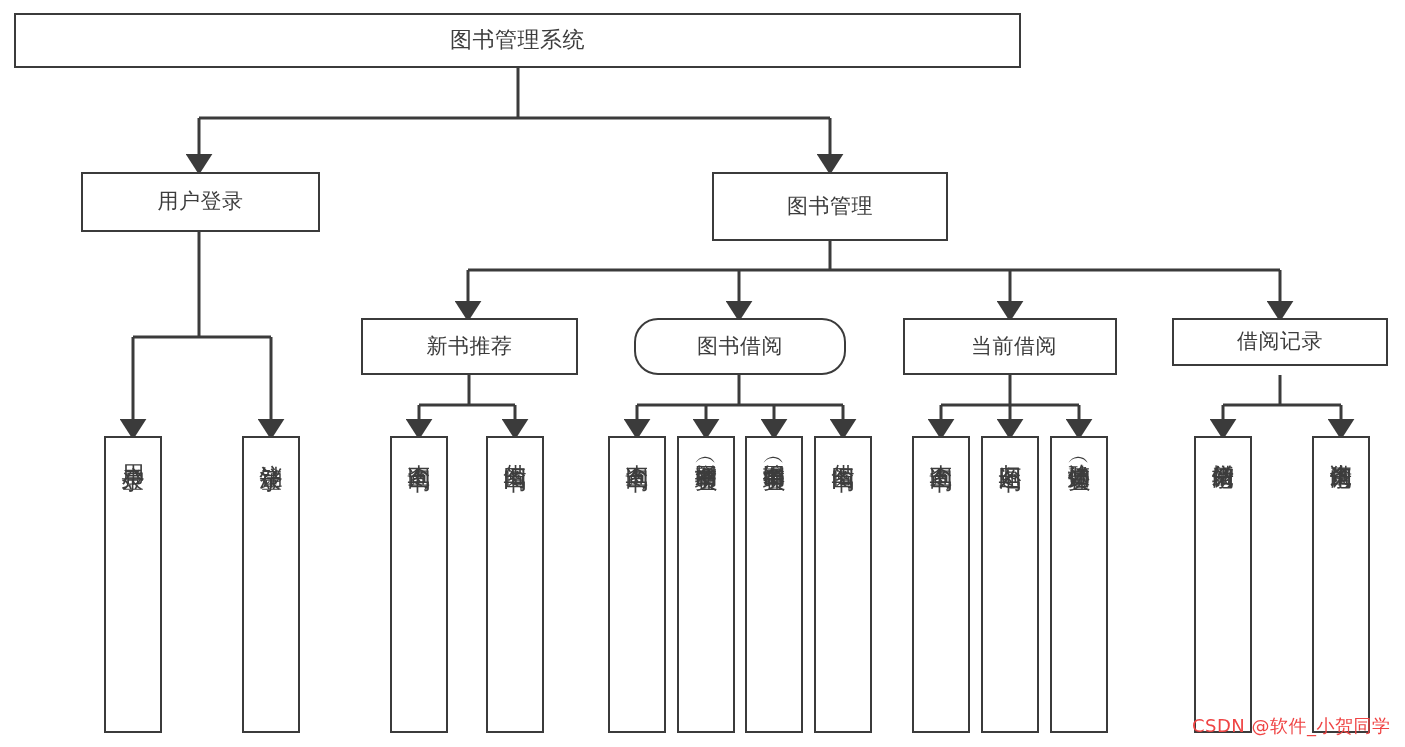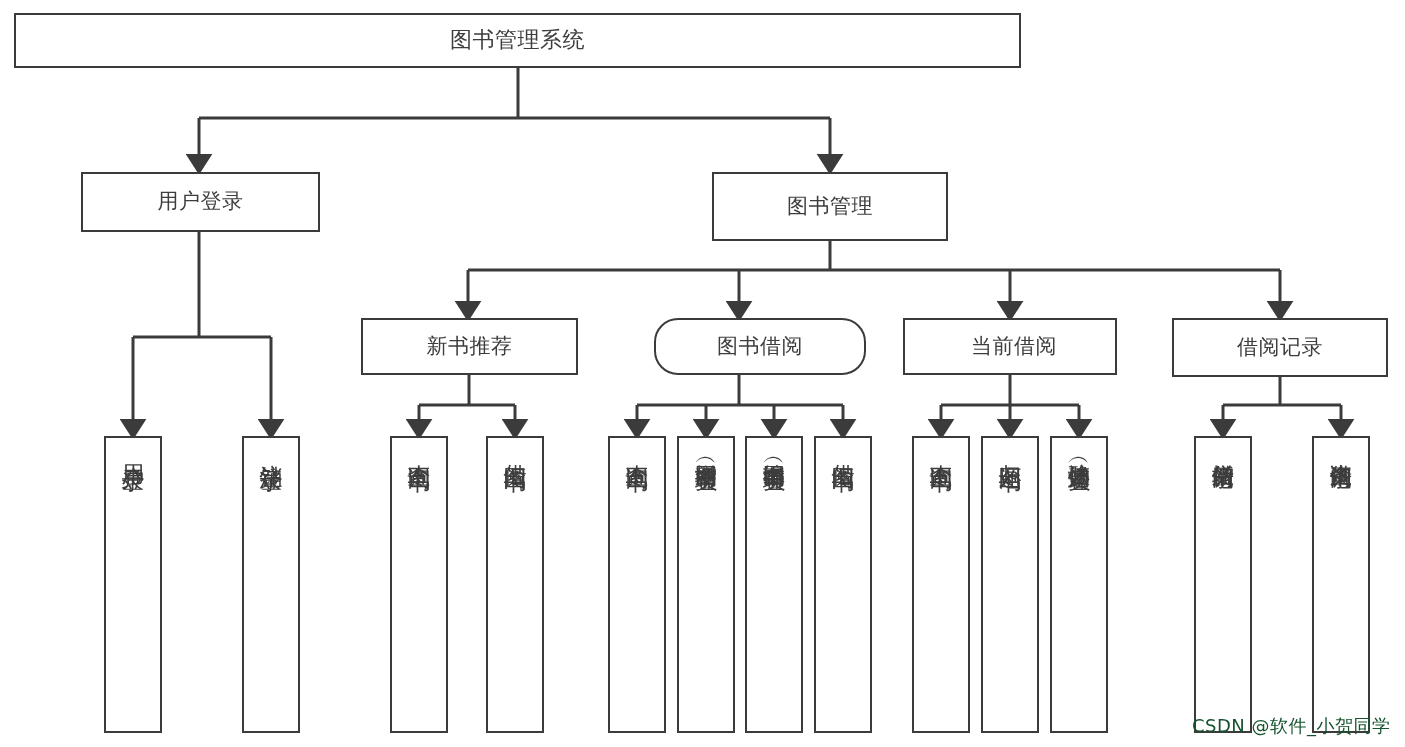--- a/index.html
+++ b/index.html
@@ -54,21 +54,21 @@
     writing-mode:vertical-rl;
     text-orientation:upright;
     font-size:23px;
     line-height:1.0;
     letter-spacing:2px;
     -webkit-text-orientation:upright;
   }
   .node.vert.tall .lbl{font-size:22px;letter-spacing:1px;}
   .watermark{
     position:absolute;
-    color:#14532d;
+    color:#ef4444;
     font-size:18px;
     letter-spacing:0.5px;
     z-index:5;
     white-space:nowrap;
     font-family:"DejaVu Sans","Liberation Sans",sans-serif;
   }
 </style>
 </head>
 <body>
 
@@ -133,27 +133,27 @@
   <div class="node horiz" style="left:81px;top:172px;width:239px;height:60px;">
     <span class="lbl">用户登录</span>
   </div>
   <div class="node horiz" style="left:712px;top:172px;width:236px;height:69px;">
     <span class="lbl">图书管理</span>
   </div>
 
   <div class="node horiz" style="left:361px;top:318px;width:217px;height:57px;">
     <span class="lbl">新书推荐</span>
   </div>
-  <div class="node horiz" style="left:654px;top:318px;width:212px;height:57px;border-radius:24px;">
+  <div class="node horiz" style="left:634px;top:318px;width:212px;height:57px;border-radius:24px;">
     <span class="lbl">图书借阅</span>
   </div>
   <div class="node horiz" style="left:903px;top:318px;width:214px;height:57px;padding-left:8px;">
     <span class="lbl">当前借阅</span>
   </div>
-  <div class="node horiz" style="left:1172px;top:318px;width:216px;height:59px;">
+  <div class="node horiz" style="left:1172px;top:318px;width:216px;height:48px;">
     <span class="lbl">借阅记录</span>
   </div>
 
   <div class="node vert" style="left:104px;top:436px;width:58px;height:297px;">
     <span class="lbl">用户登录</span>
   </div>
   <div class="node vert" style="left:242px;top:436px;width:58px;height:297px;">
     <span class="lbl">注销登录</span>
   </div>
 

